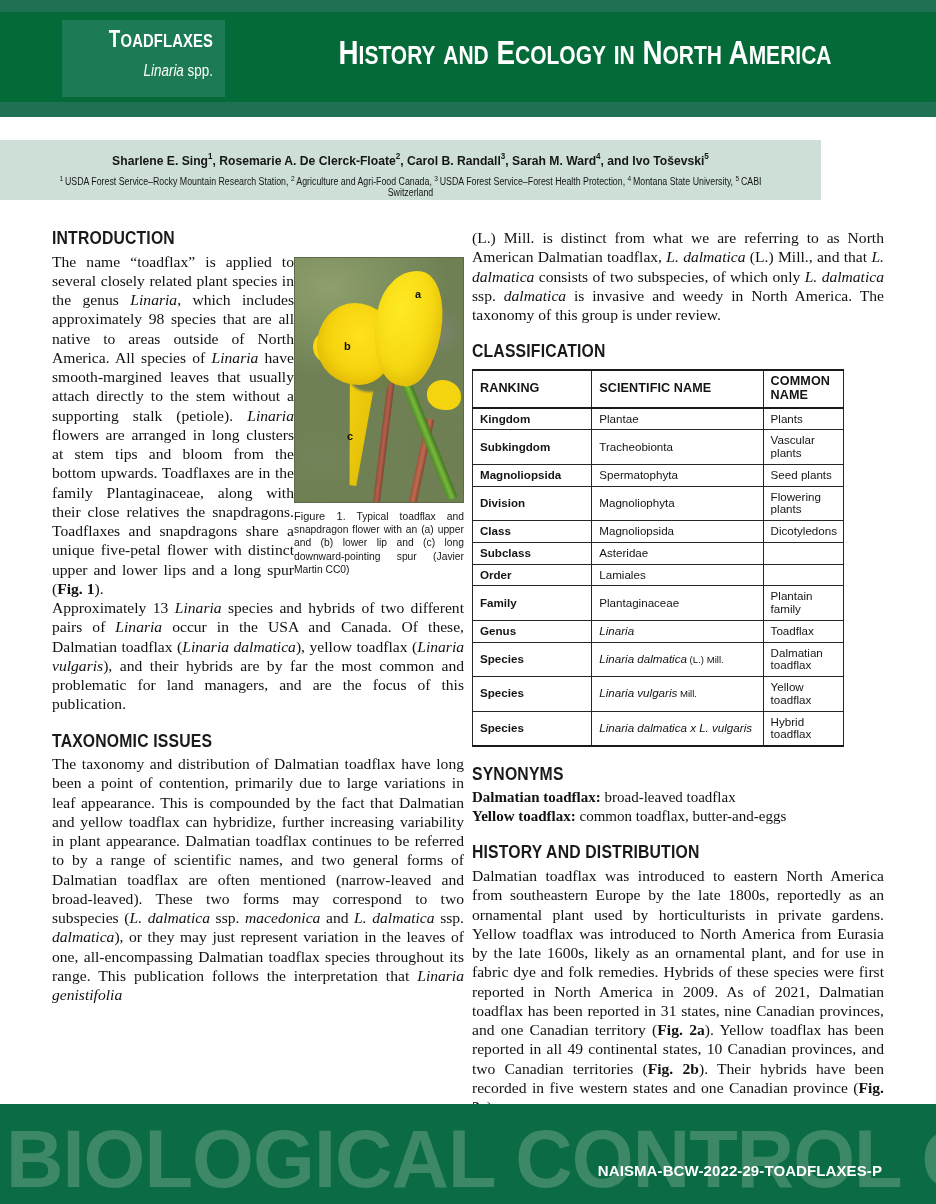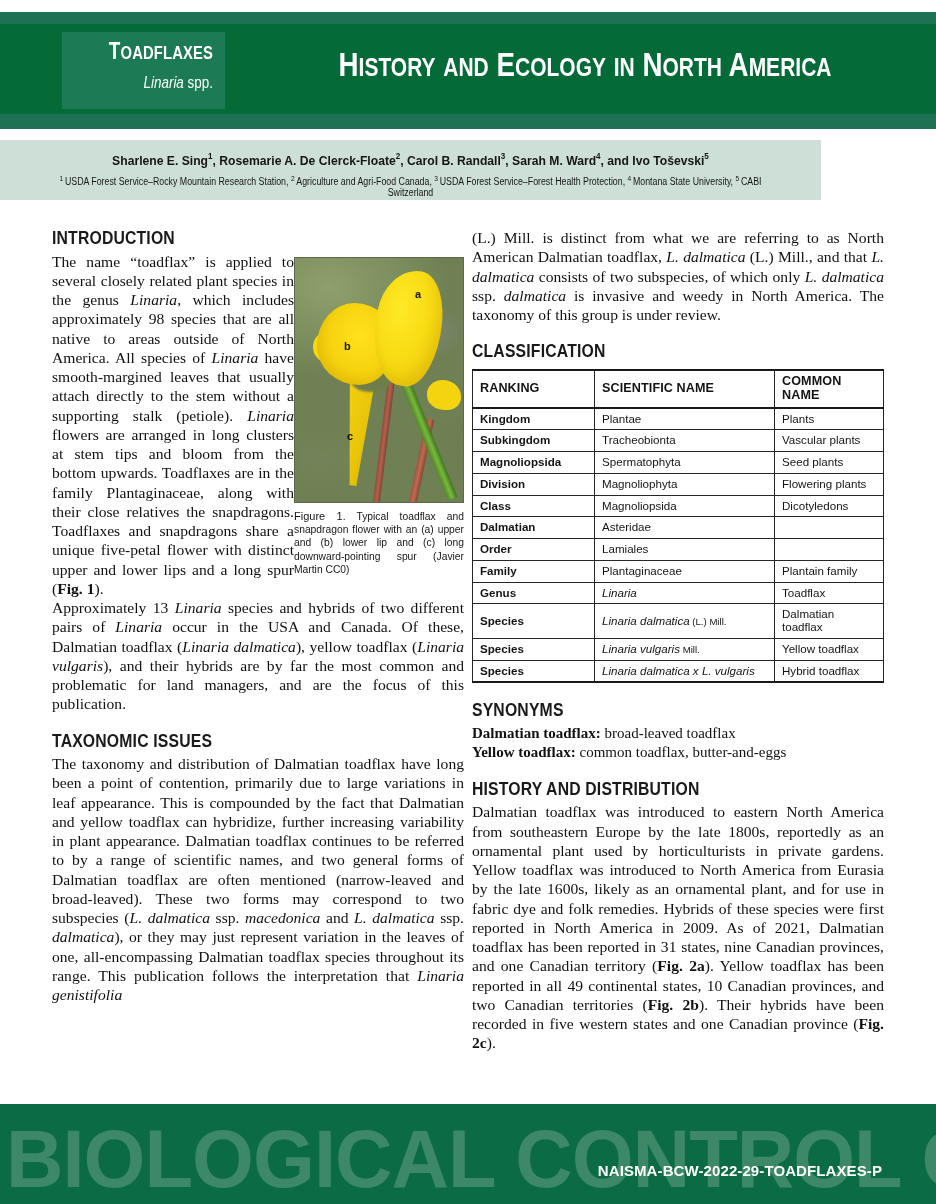--- a/index.html
+++ b/index.html
@@ -12,21 +12,21 @@
     height: 1204px;
     position: relative;
     overflow: hidden;
     font-family: "Liberation Serif", serif;
     color: #111111;
   }
 
   
   .header-wrap {
     position: absolute;
-    left: 0; top: 12px;
+    left: 0; top: 0;
     width: 936px;
     height: 148px;
   }
   .header-band-outer {
     position: absolute;
     left: 0; top: 0;
     width: 936px;
     height: 117px;
     background: #1e7152;
   }
@@ -278,21 +278,21 @@
     font-size: 10.3px;
     line-height: 1.3;
     text-align: justify;
     color: #161616;
   }
   .fig-cap b { font-weight: normal; font-size: 11px; }
 
   
   table.cls {
     border-collapse: collapse;
-    width: 412px;
+    width: 372px;
     margin-top: 6px;
     font-family: "Liberation Sans", sans-serif;
     font-size: 11.6px;
     color: #141414;
   }
   table.cls th, table.cls td {
     border: 1px solid #262626;
     padding: 4px 6px 4px 7px;
     text-align: left;
     vertical-align: middle;
@@ -462,21 +462,21 @@
           <td class="rank">Division</td>
           <td class="sci">Magnoliophyta</td>
           <td>Flowering plants</td>
         </tr>
         <tr>
           <td class="rank">Class</td>
           <td class="sci">Magnoliopsida</td>
           <td>Dicotyledons</td>
         </tr>
         <tr>
-          <td class="rank">Dalmatian</td>
+          <td class="rank">Subclass</td>
           <td class="sci">Asteridae</td>
           <td></td>
         </tr>
         <tr>
           <td class="rank">Order</td>
           <td class="sci">Lamiales</td>
           <td></td>
         </tr>
         <tr>
           <td class="rank">Family</td>

